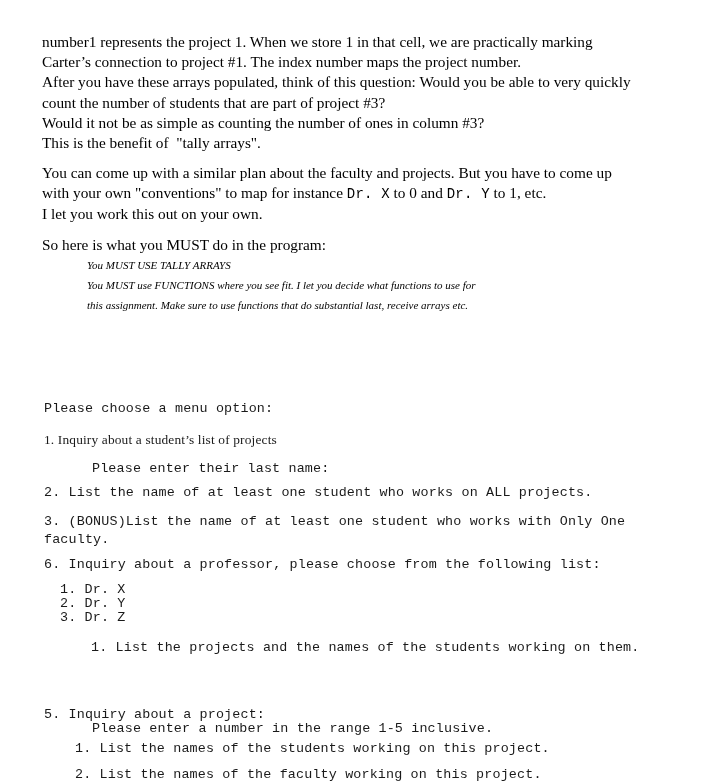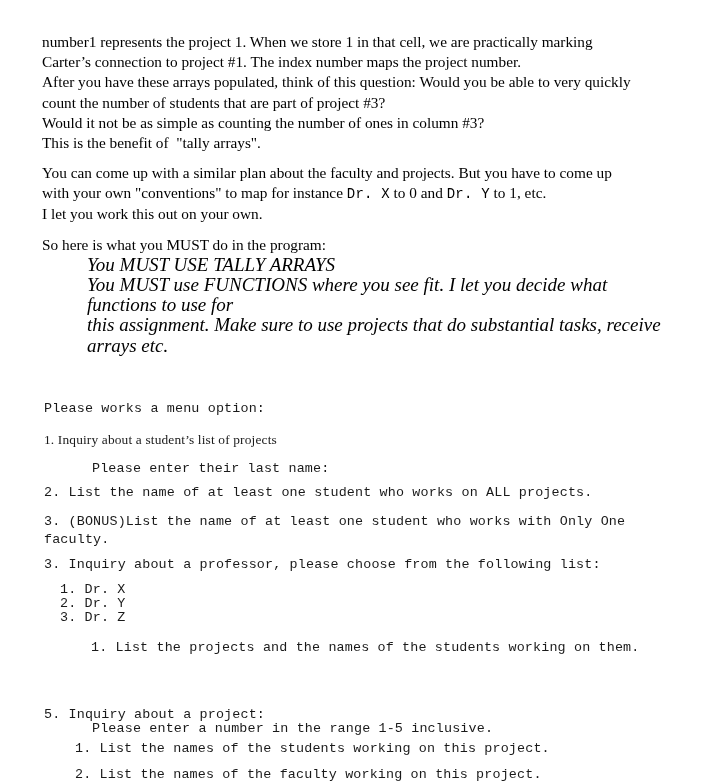--- a/index.html
+++ b/index.html
@@ -43,21 +43,21 @@
     letter-spacing: 0.2px;
   }
 
   
   .italic-block {
     position: absolute;
     left: 87px;
     width: 583px;
     font-family: "Liberation Serif", "DejaVu Serif", serif;
     font-style: italic;
-    font-size: 19px;
+    font-size: 11px;
     line-height: 20.2px;
     color: #000000;
     white-space: pre-wrap;
   }
 
   
   .mono {
     position: absolute;
     left: 44px;
     font-family: "Liberation Mono", "DejaVu Sans Mono", monospace;
@@ -93,35 +93,35 @@
 
   <div class="prose" style="top:135px;"><span>You can come up with a similar plan about the faculty and projects. But you have to come up
 with your own "conventions" to map for instance </span><span class="mono-inline">Dr. X</span><span> to 0 and </span><span class="mono-inline">Dr. Y</span><span> to 1, etc.
 I let you work this out on your own.</span></div>
 
   <div class="prose" style="top:207px;">So here is what you MUST do in the program:</div>
 
   <div class="italic-block" style="top:227px;">You MUST USE TALLY ARRAYS</div>
 
   <div class="italic-block" style="top:247px;">You MUST use FUNCTIONS where you see fit. I let you decide what functions to use for
-this assignment. Make sure to use projects that do substantial tasks, receive arrays etc.</div>
+this assignment. Make sure to use functions that do substantial last, receive arrays etc.</div>
 
 
-  <div class="mono" style="top:372px;">Please works a menu option:</div>
+  <div class="mono" style="top:372px;">Please choose a menu option:</div>
 
   <div class="mono" style="top:403px;font-family:Liberation Serif, serif;">1. Inquiry about a student’s list of projects</div>
 
   <div class="mono ind-1" style="top:432px;">Please enter their last name:</div>
 
   <div class="mono" style="top:456px;">2. List the name of at least one student who works on ALL projects.</div>
 
   <div class="mono wrap hang3" style="top:485px;">3. (BONUS)List the name of at least one student who works with Only One
 faculty.</div>
 
-  <div class="mono" style="top:528px;">3. Inquiry about a professor, please choose from the following list:</div>
+  <div class="mono" style="top:528px;">6. Inquiry about a professor, please choose from the following list:</div>
 
   <div class="mono ind-2" style="top:553px;">1. Dr. X</div>
 
   <div class="mono ind-2" style="top:567px;">2. Dr. Y</div>
 
   <div class="mono ind-2" style="top:581px;">3. Dr. Z</div>
 
   <div class="mono ind-4" style="top:611px;">1. List the projects and the names of the students working on them.</div>
 
 

